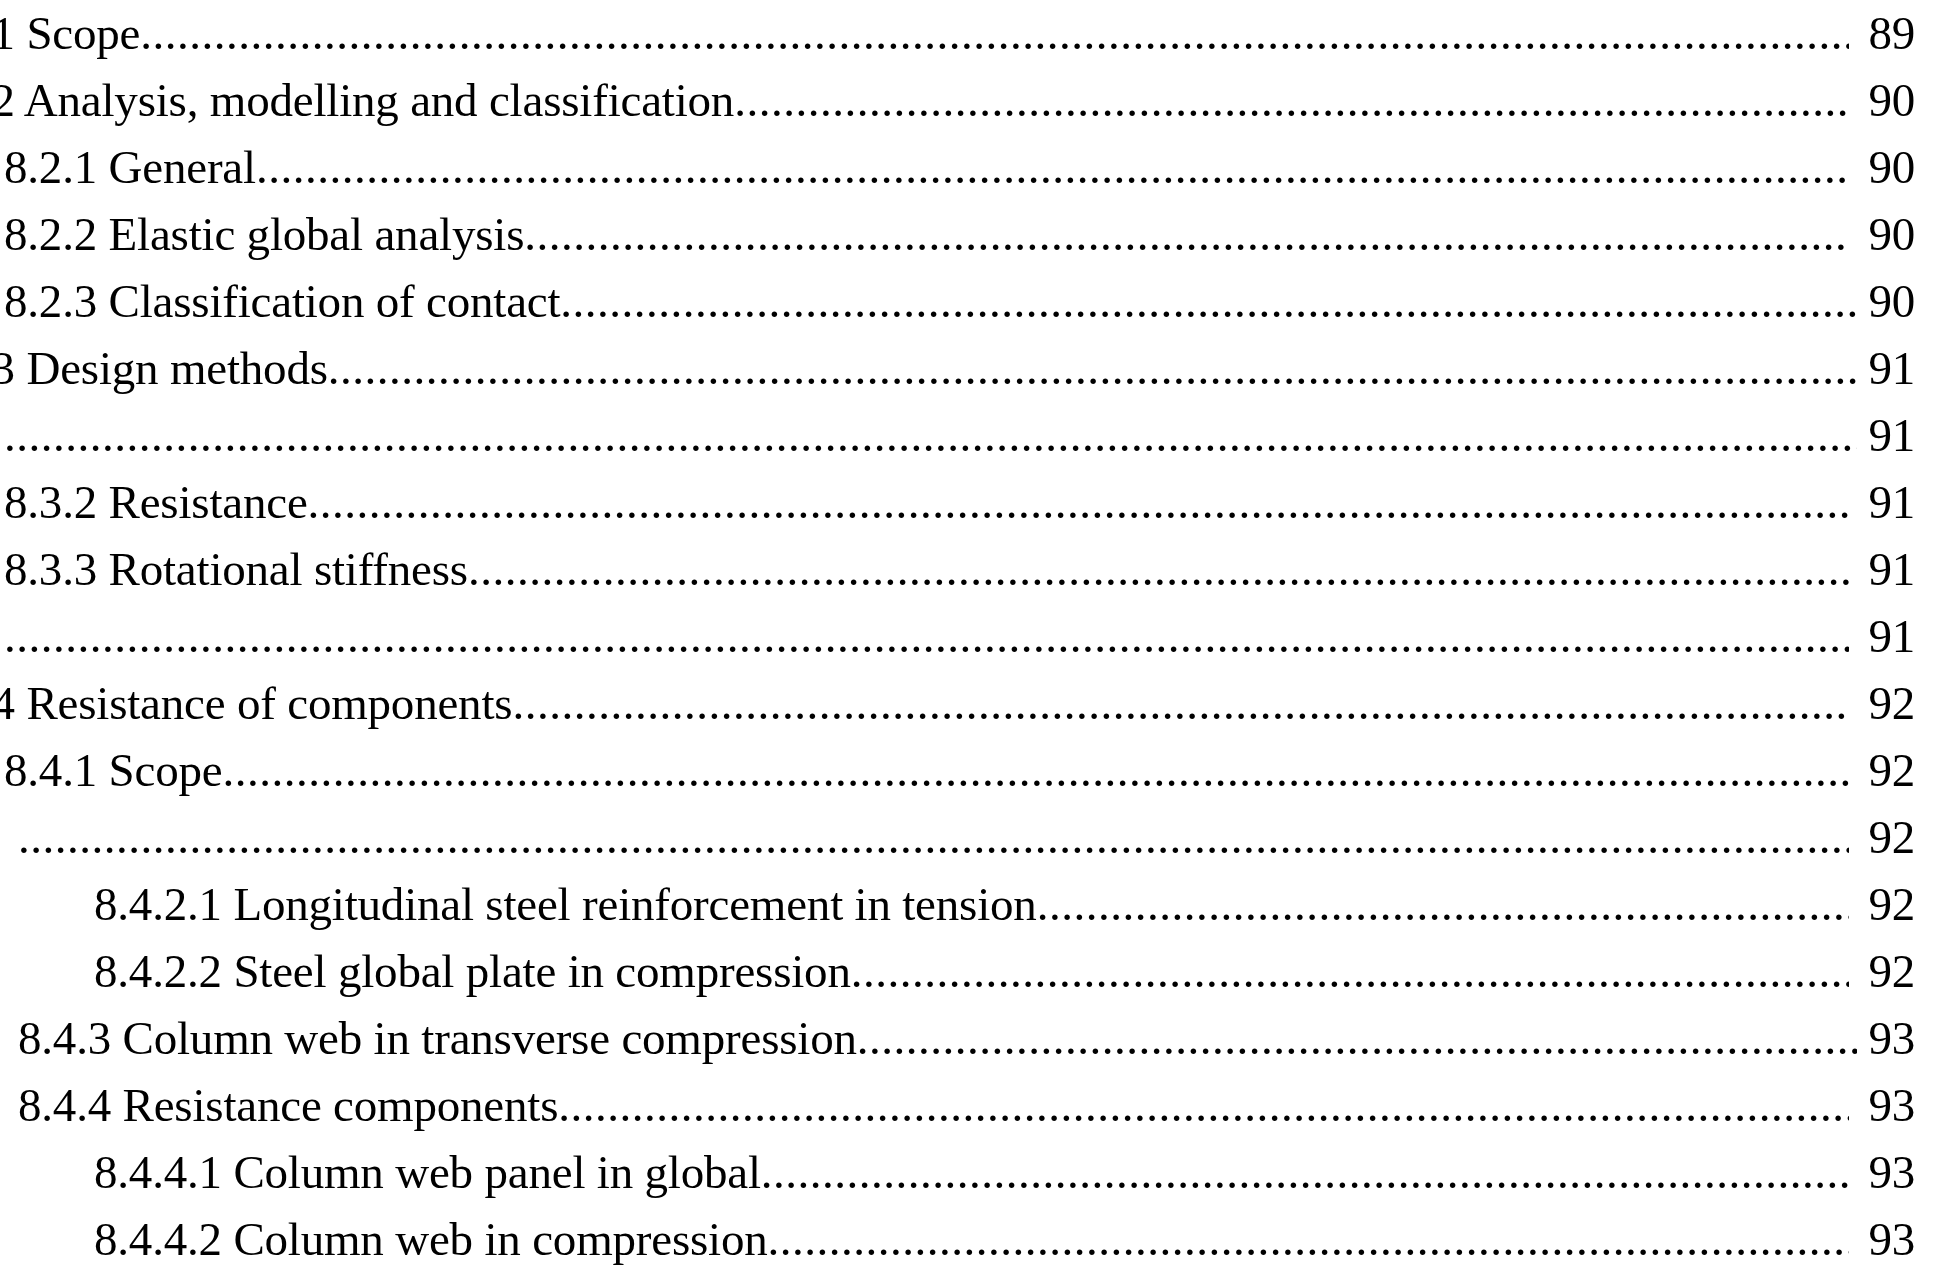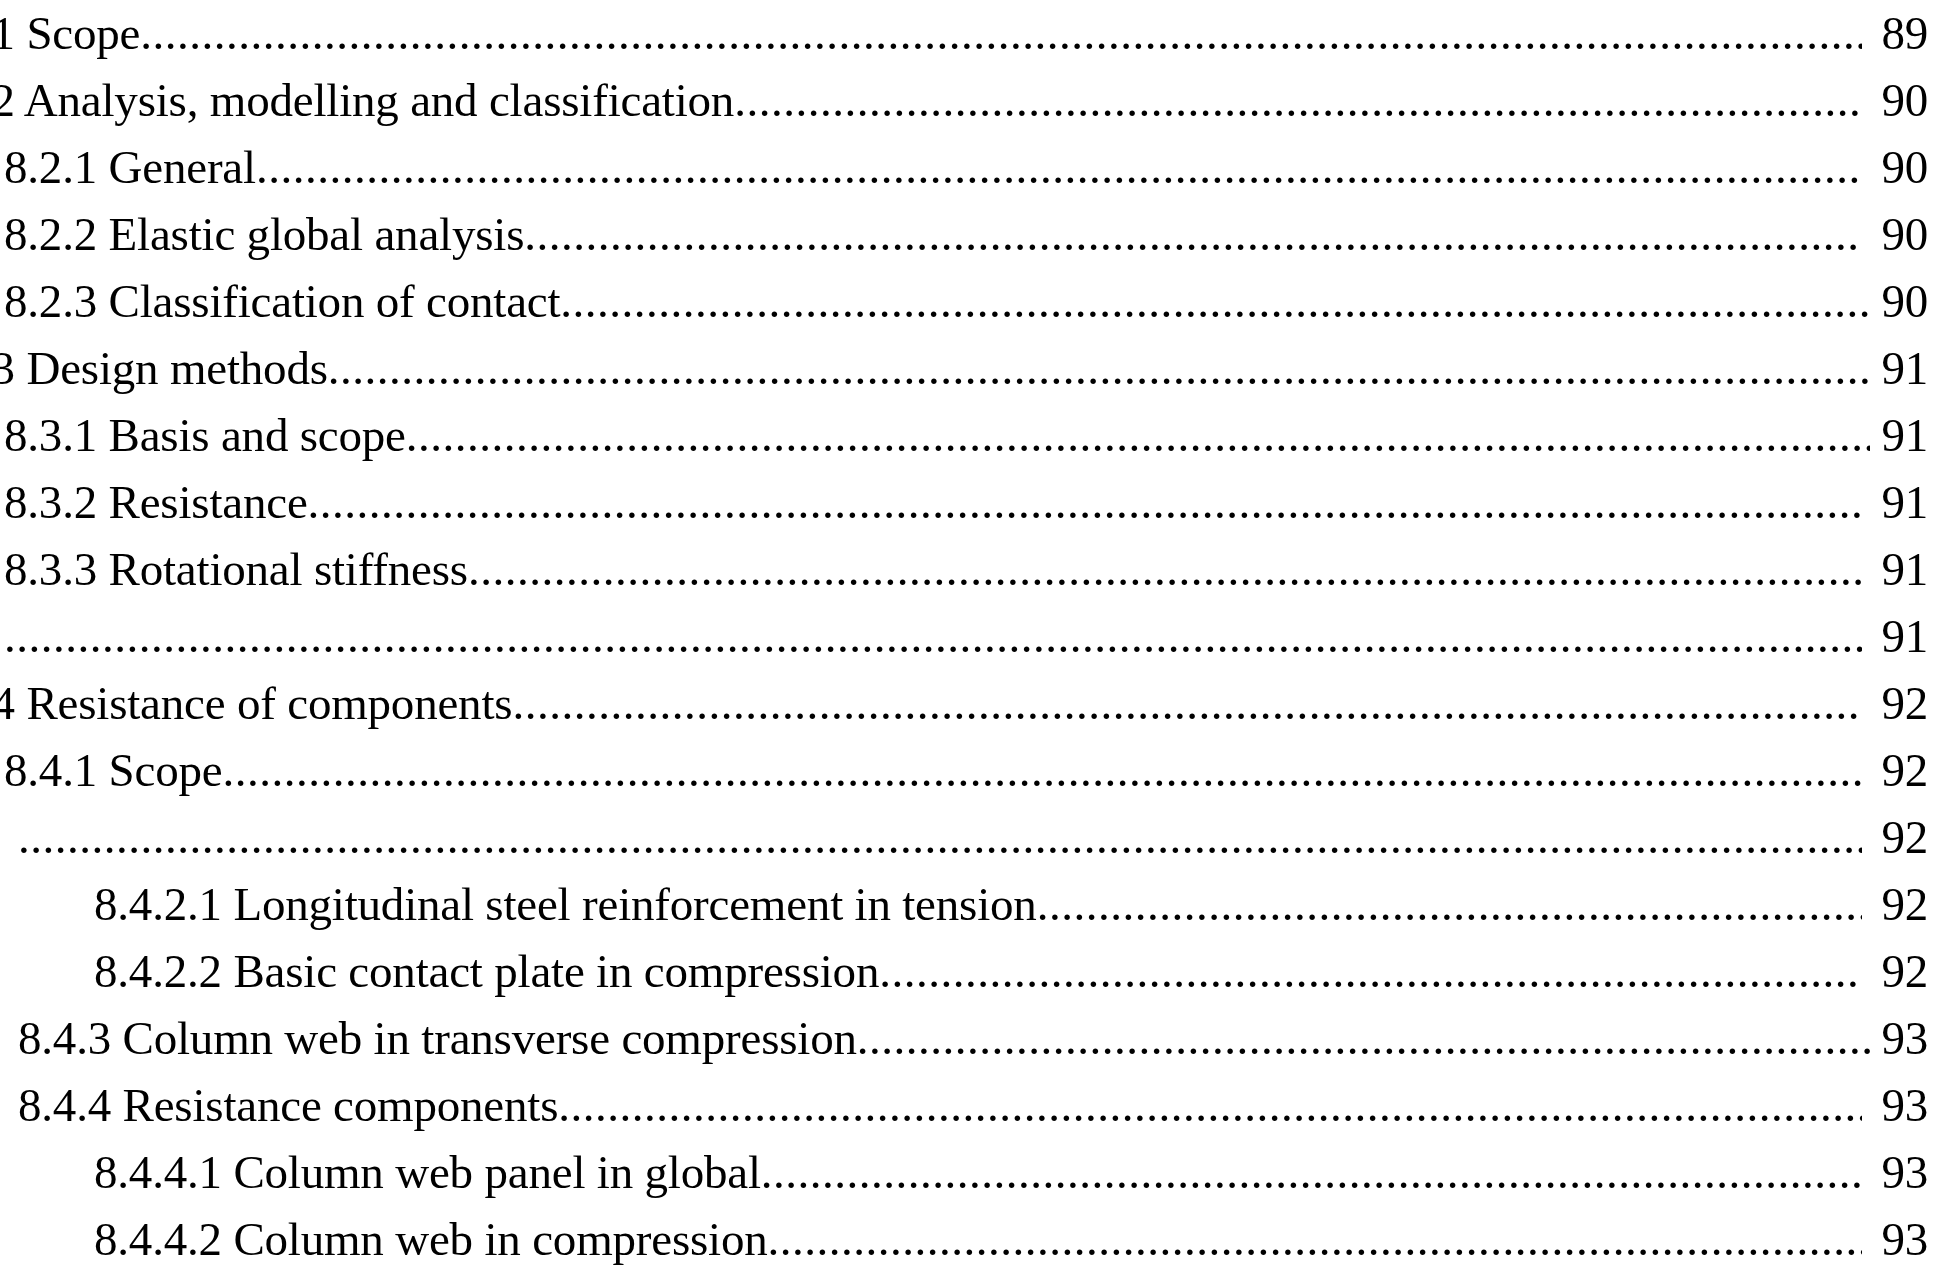--- a/index.html
+++ b/index.html
@@ -56,21 +56,21 @@
     letter-spacing: 0.5px;
   }
   .leader::after {
     content: "............................................................................................................................................................................................................";
   }
 
   .page-num {
     flex: 0 0 auto;
     text-align: right;
     min-width: 66px;
-    padding-right: 6px;
+    padding-right: 19px;
     font-family: Liberation Serif, serif;
   }
 </style>
 </head>
 <body>
 
 <div id="toc">
 
   <div class="toc-row lvl1">
     <span class="row-label">.1 Scope</span>
@@ -102,21 +102,20 @@
     <span class="page-num" style="min-width:58px;">90</span>
   </div>
 
   <div class="toc-row lvl1">
     <span class="row-label">.3 Design methods</span>
     <span class="leader"></span>
     <span class="page-num" style="min-width:58px;">91</span>
   </div>
 
   <div class="toc-row lvl2">
-    <span class="row-label">8.3.1 Basis and scope</span>
     <span class="leader"></span>
     <span class="page-num" style="min-width:58px;">91</span>
   </div>
 
   <div class="toc-row lvl2">
     <span class="row-label">8.3.2 Resistance</span>
     <span class="leader"></span>
     <span class="page-num">91</span>
   </div>
 
@@ -148,21 +147,21 @@
     <span class="page-num">92</span>
   </div>
 
   <div class="toc-row lvl3">
     <span class="row-label">8.4.2.1 Longitudinal steel reinforcement in tension</span>
     <span class="leader"></span>
     <span class="page-num">92</span>
   </div>
 
   <div class="toc-row lvl3">
-    <span class="row-label">8.4.2.2 Basic contact plate in compression</span>
+    <span class="row-label">8.4.2.2 Steel global plate in compression</span>
     <span class="leader"></span>
     <span class="page-num">92</span>
   </div>
 
   <div class="toc-row lvl2b">
     <span class="row-label">8.4.3 Column web in transverse compression</span>
     <span class="leader"></span>
     <span class="page-num" style="min-width:58px;">93</span>
   </div>
 

